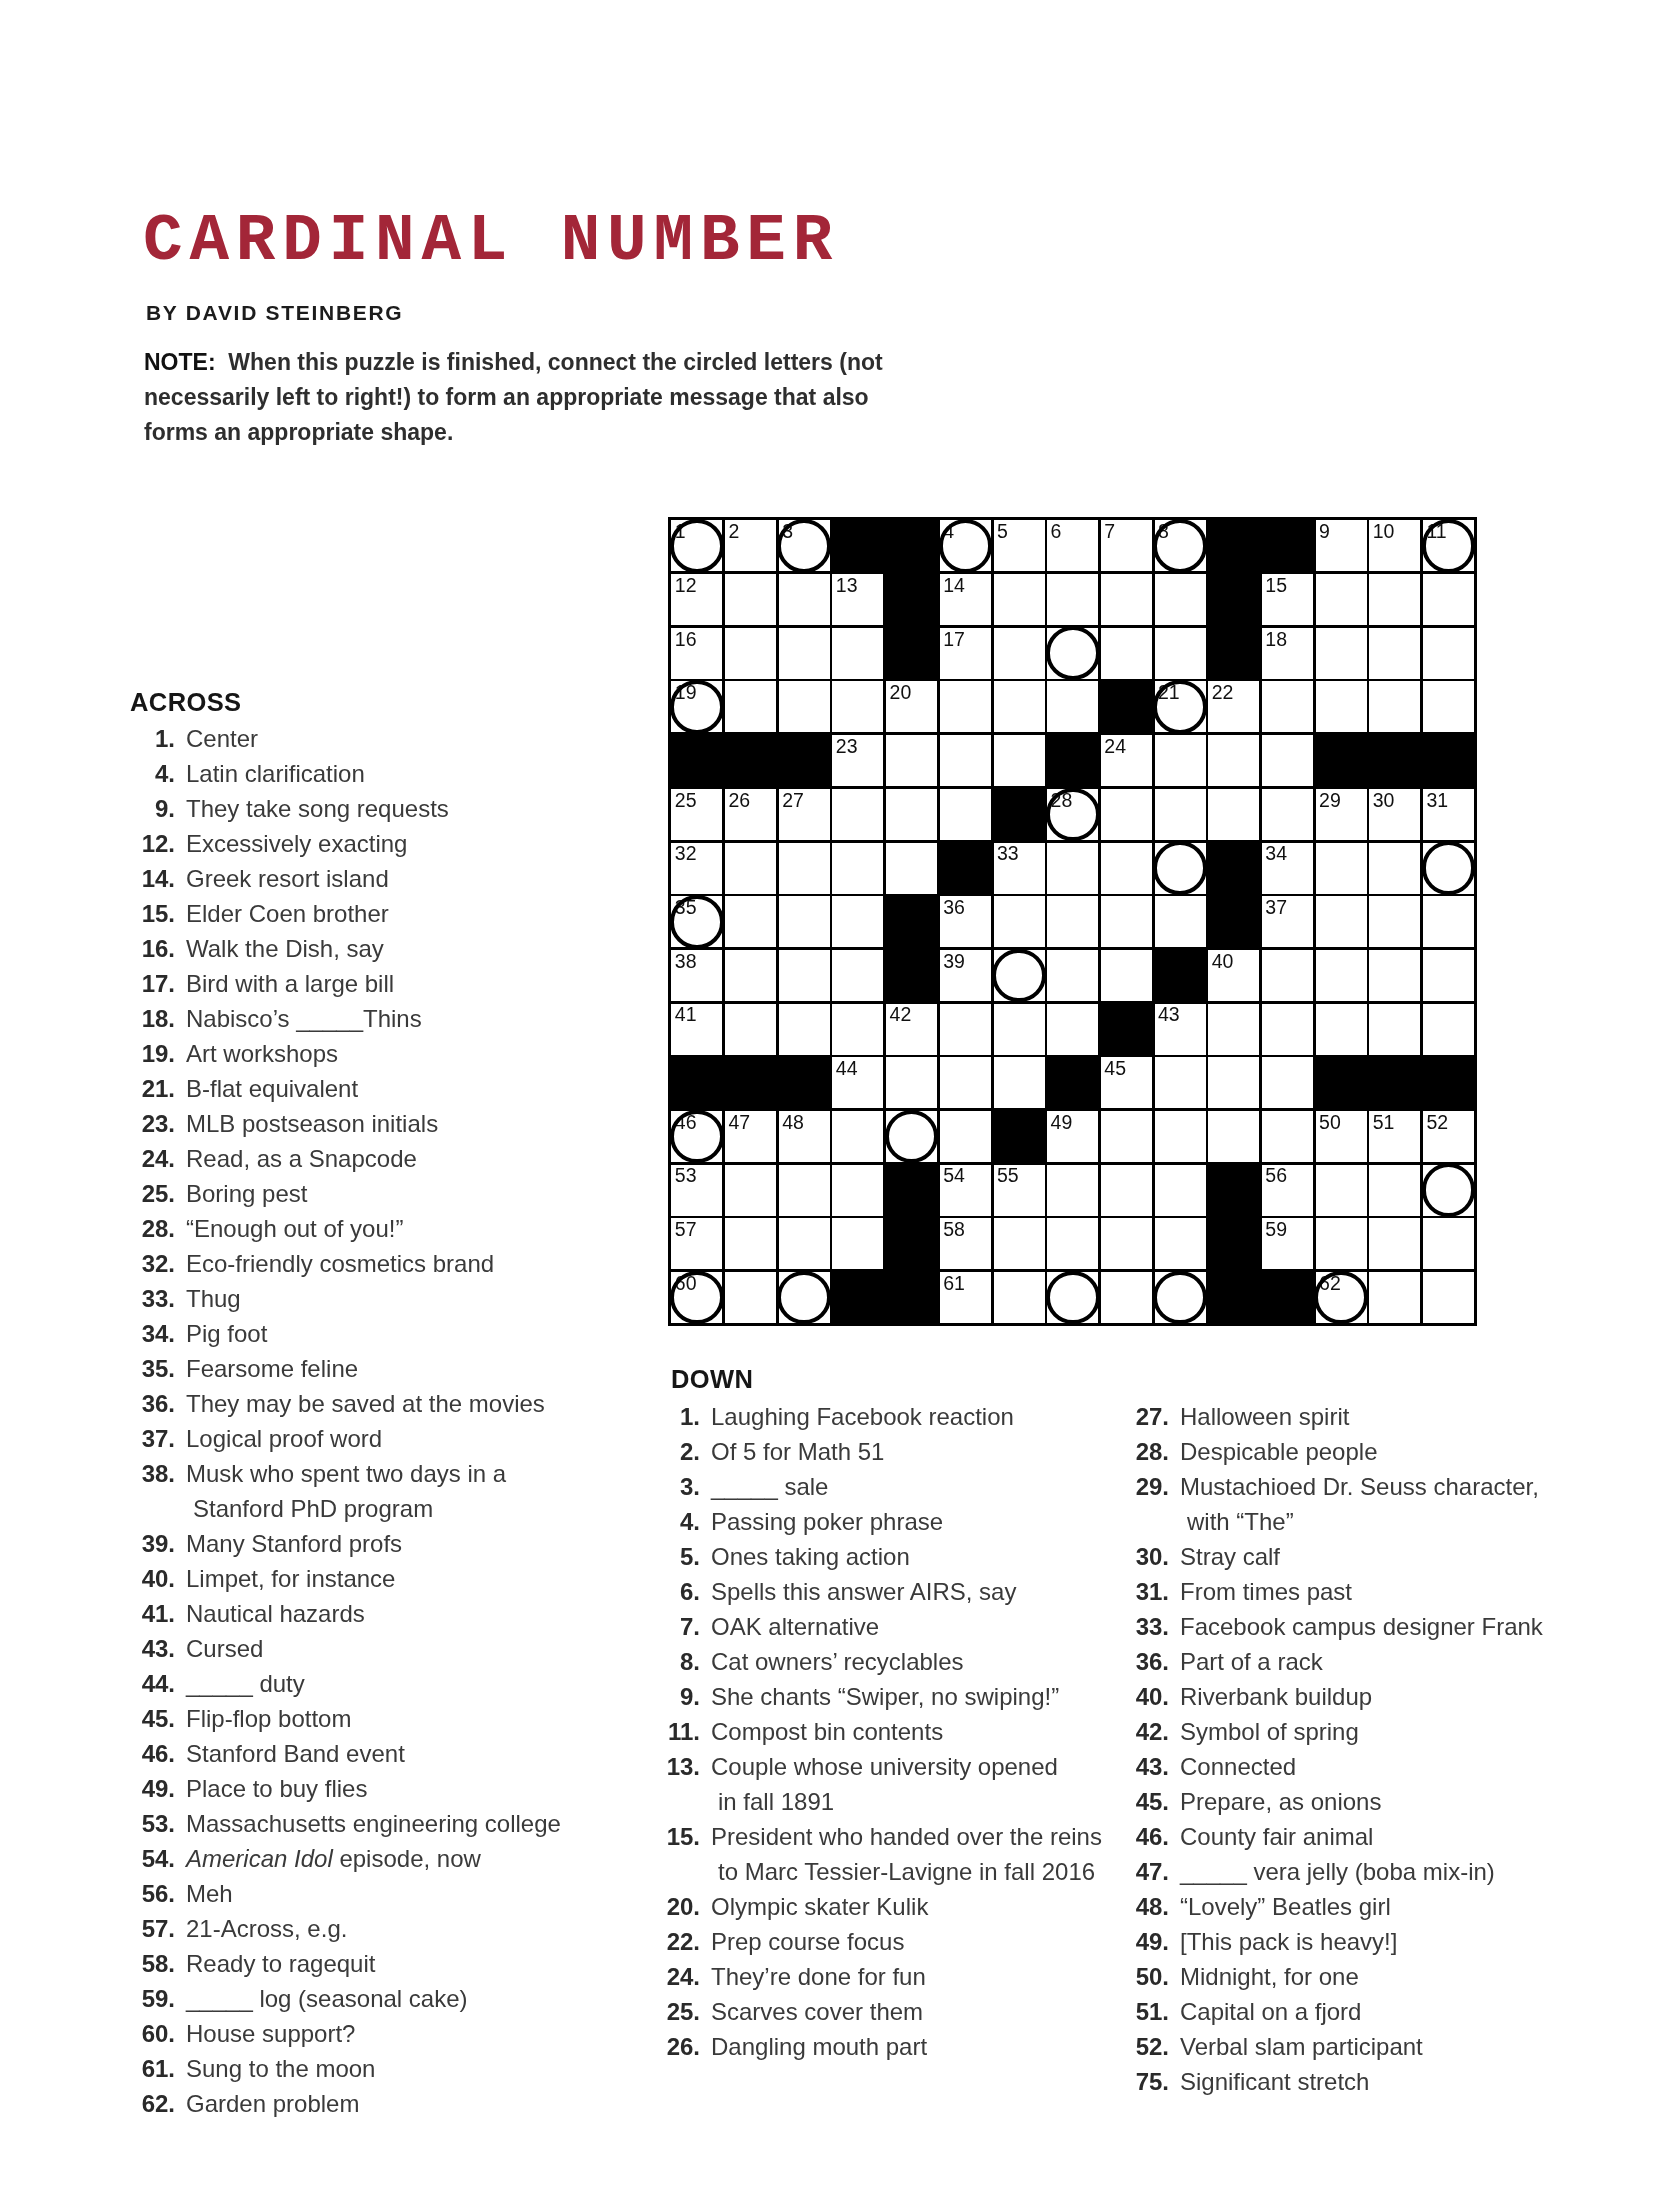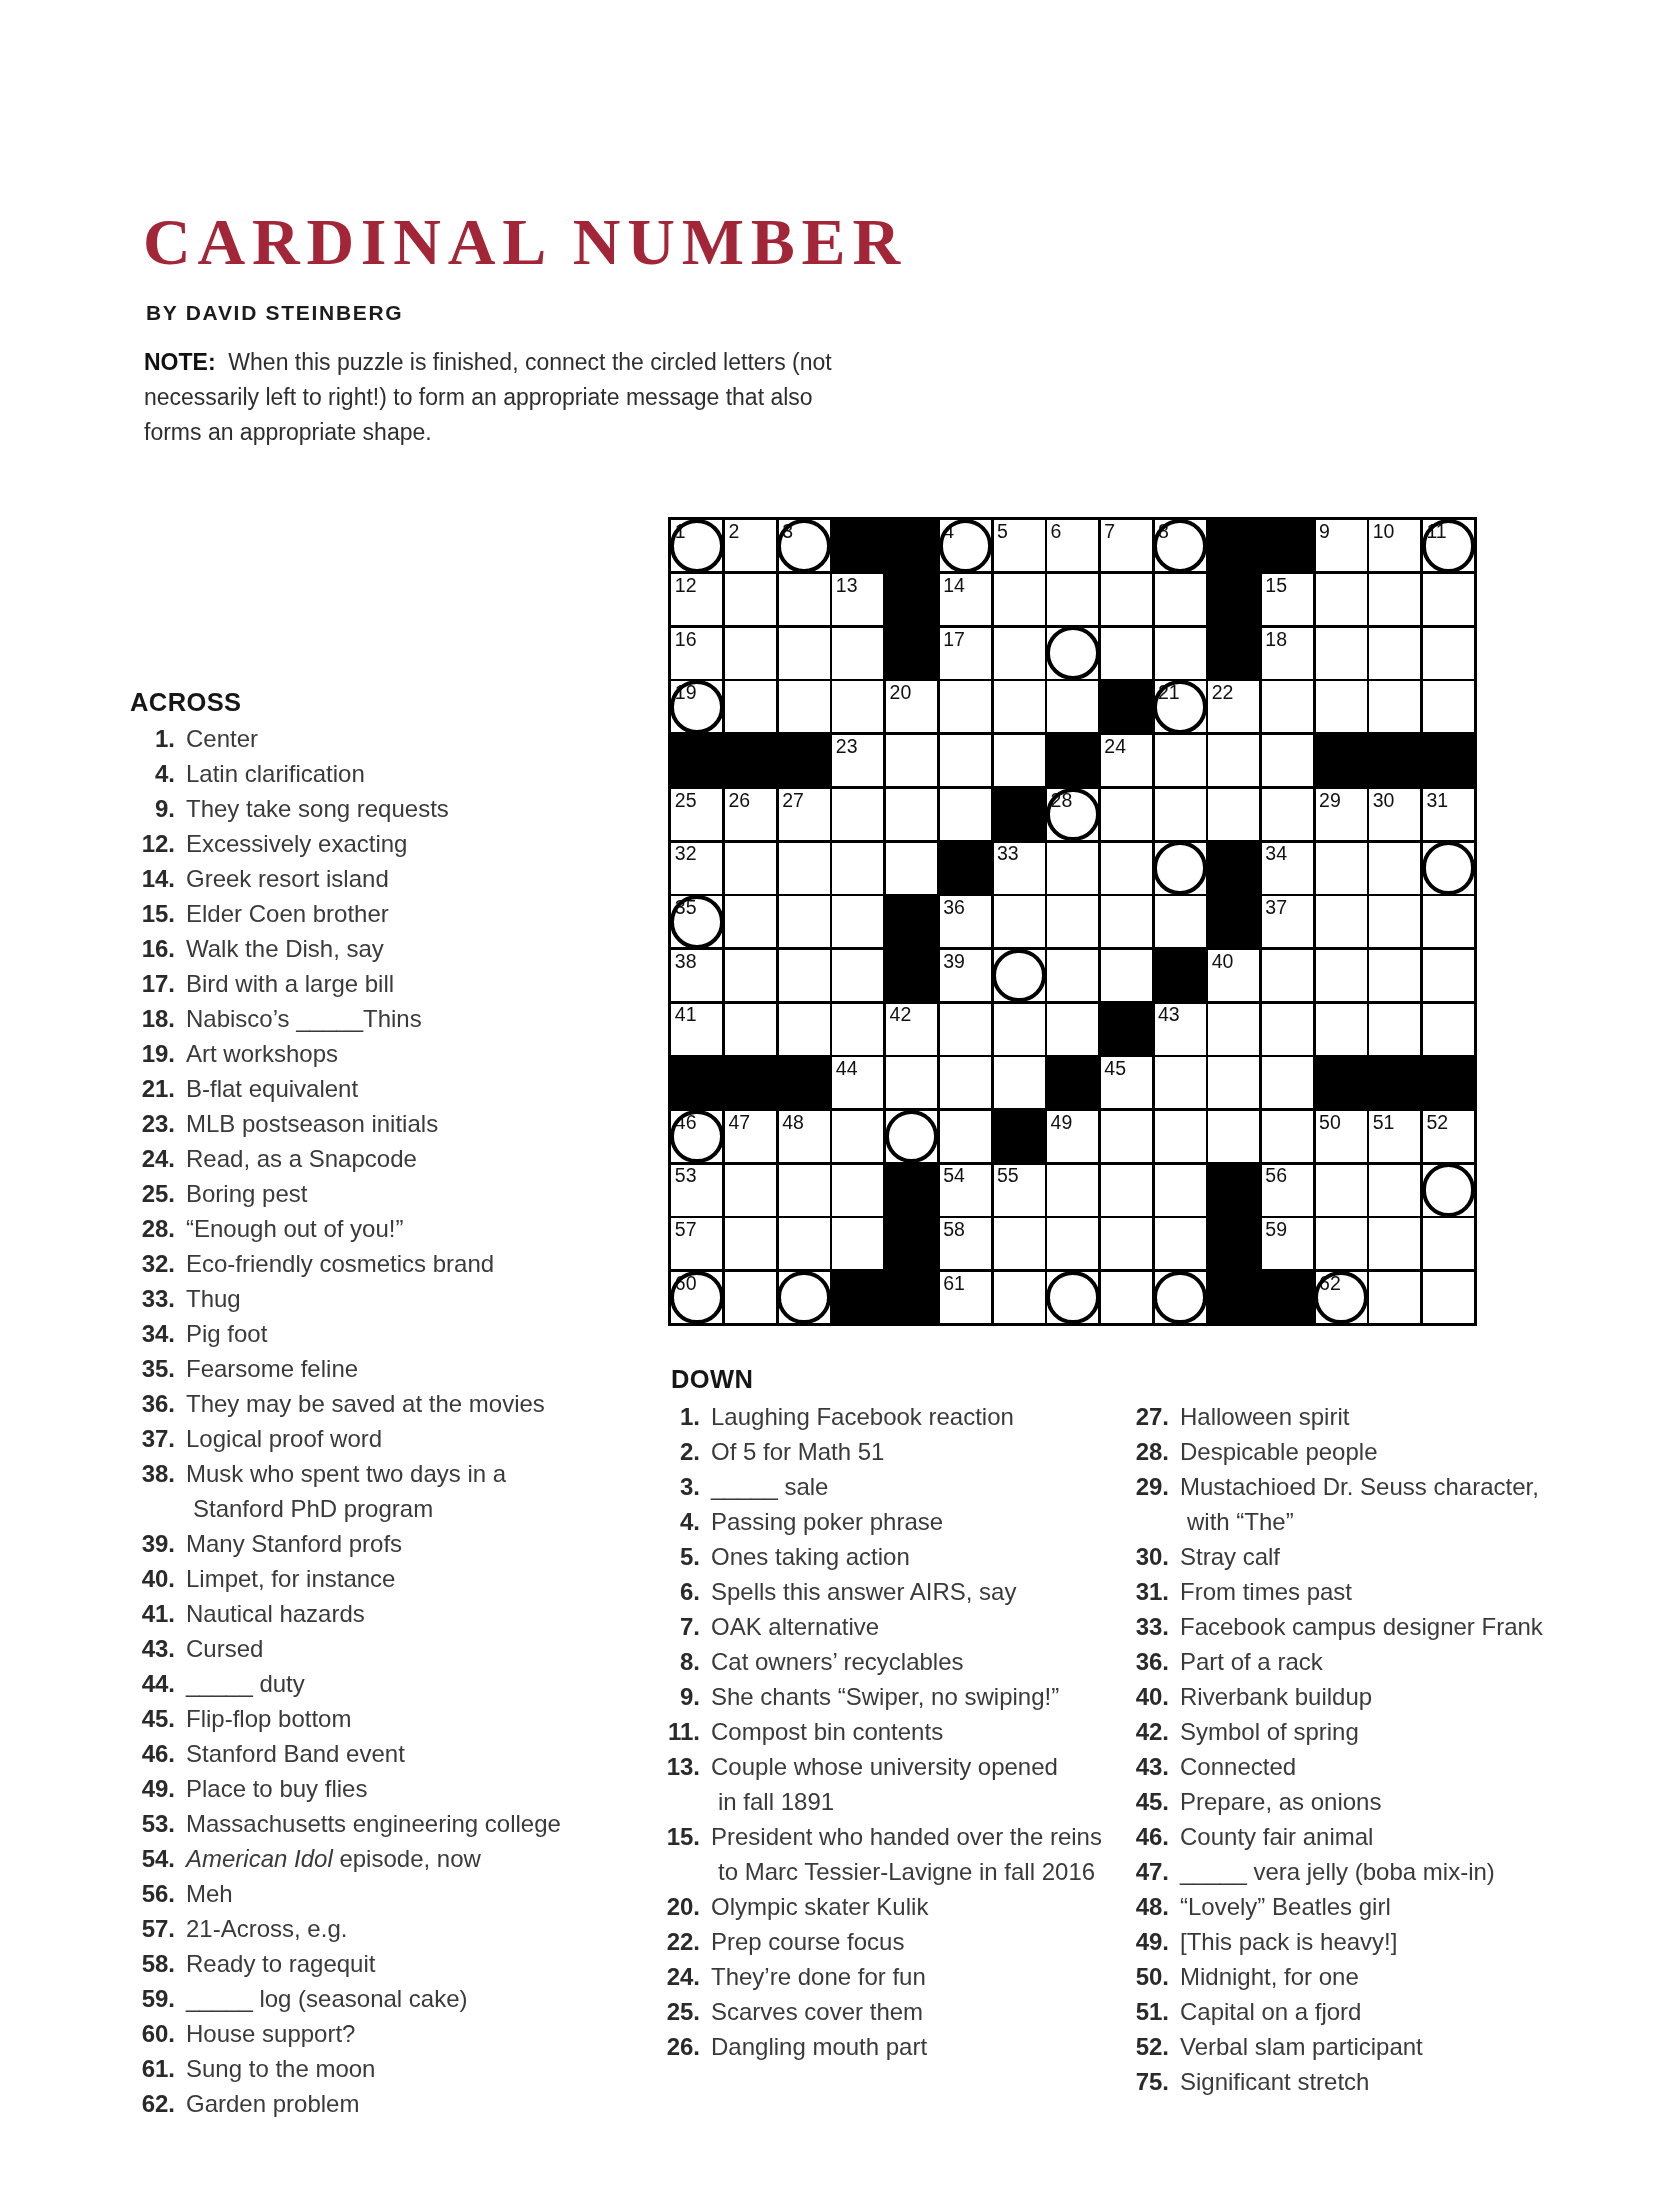--- a/index.html
+++ b/index.html
@@ -1,22 +1,22 @@
 <!DOCTYPE html>
 <html style="font-size:13.6px"><head>
 <meta charset="utf-8">
 <style>
   html,body{margin:0;padding:0;background:#fff;}
   .page{position:relative;width:1657px;height:2205px;background:#fff;overflow:hidden;
         font-family:"Liberation Sans",sans-serif;color:#231f20;}
-  .title{position:absolute;left:143px;top:209px;font-family:Liberation Serif, serif;
+  .title{position:absolute;left:143px;top:209px;font-family:Liberation Mono, monospace;
          font-weight:bold;font-size:66px;line-height:1;letter-spacing:6.8px;color:#A32638;}
   .byline{position:absolute;left:146px;top:301px;font-size:21px;font-weight:bold;
           letter-spacing:1.7px;color:#1c1c1c;text-align:right;}
-  .note{position:absolute;left:144px;top:345px;font-size:23px;line-height:35px;color:#2e2e2e;}
+  .note{position:absolute;left:144px;top:345px;font-size:23px;line-height:35px;color:#2e2e2e;font-weight:bold;}
   .note b{color:#111;}
   .note div{white-space:nowrap;}
 
   .grid{position:absolute;left:668px;top:517px;display:grid;
         grid-template-columns:repeat(15,51px);grid-auto-rows:51px;
         gap:2.7px;padding:3.4px;background:#000;width:max-content;}
   .cell{position:relative;background:#fff;}
   .cell.black{background:#000;}
   .cnum{position:absolute;top:0.8px;left:3.4px;font-size:19.5px;color:#111;line-height:1.1;}
   .circ{position:absolute;inset:-1.3px;border:4.2px solid #000;border-radius:50%;}

